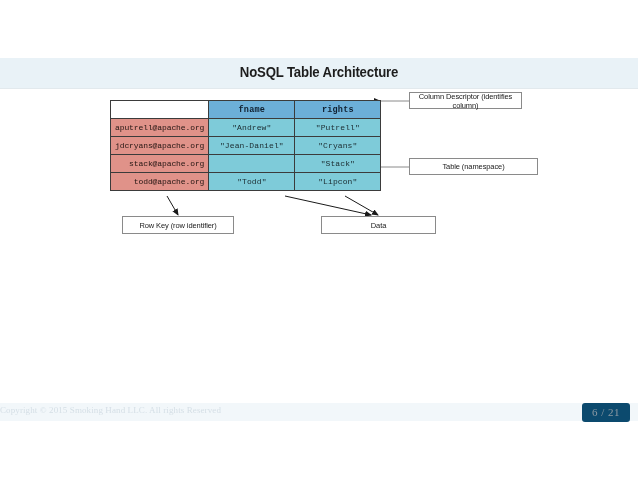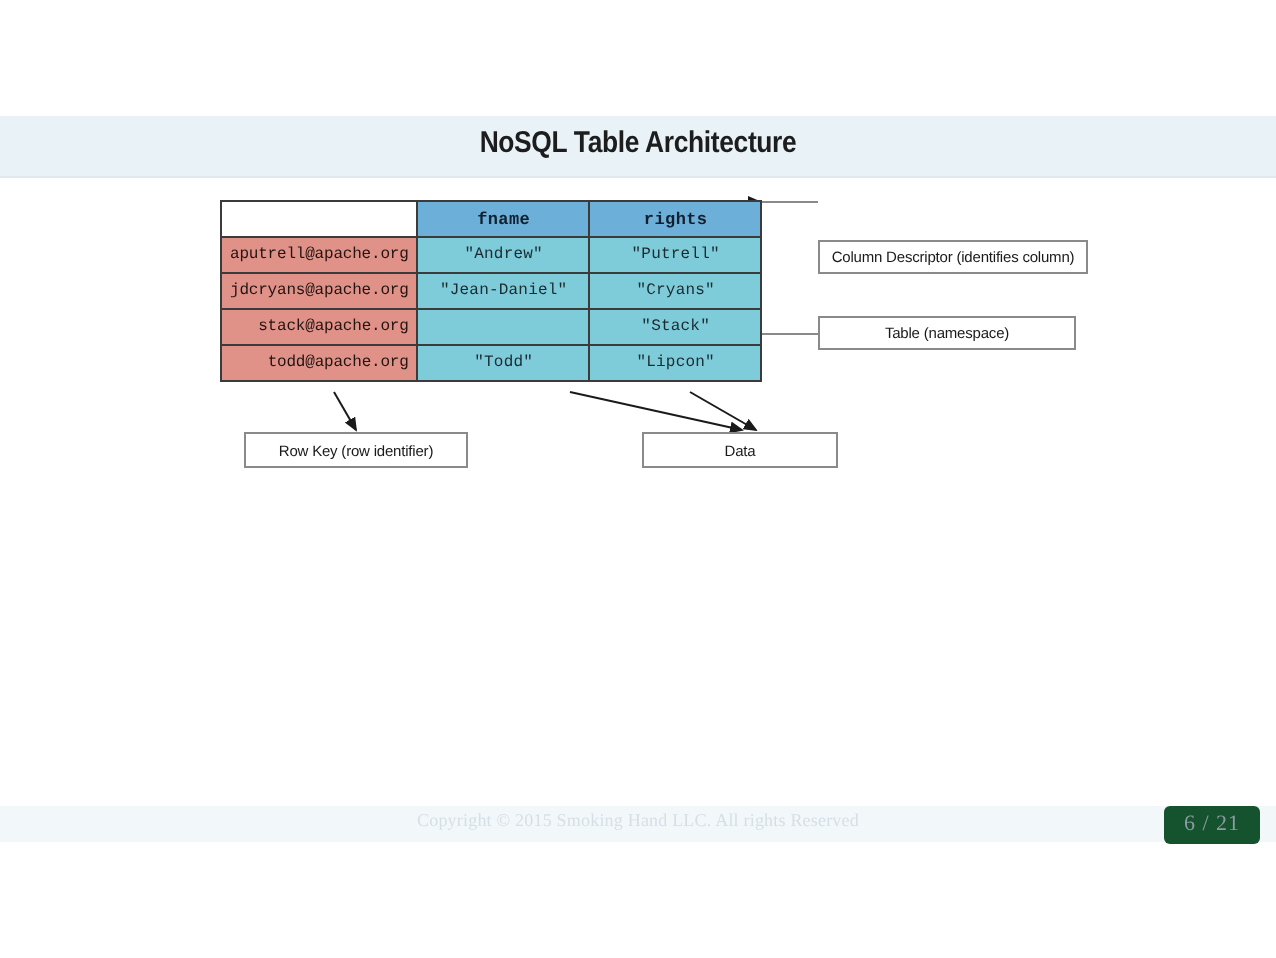--- a/index.html
+++ b/index.html
@@ -53,33 +53,32 @@
     left: 0;
     top: 403px;
     width: 638px;
     height: 18px;
     background: #f2f7fa;
   }
   #copyright {
     position: absolute;
     left: 0; right: 0;
     top: 405px;
-    text-align: center;
     font-family: "Liberation Serif", serif;
     font-size: 9px;
     color: #d5dfe6;
     letter-spacing: 0.1px;
   }
   #page-badge {
     position: absolute;
     right: 8px;
     top: 403px;
     width: 48px;
     height: 19px;
-    background: #14532d;
+    background: #0c4a6e;
     border-radius: 3px;
     color: #8e9aa3;
     font-family: "Liberation Serif", serif;
     font-size: 11px;
     text-align: center;
     line-height: 19px;
     letter-spacing: 0.5px;
   }
 
   
@@ -156,40 +155,39 @@
     display: flex;
     align-items: center;
     justify-content: center;
     text-align: center;
     box-sizing: border-box;
     letter-spacing: -0.1px;
   }
   #callout-column-descriptor {
     left: 409px;
     top: 4px;
-    width: 135px;
+    width: 113px;
     height: 17px;
-    margin-top: 28px;
   }
   #callout-table-namespace {
     left: 409px;
     top: 70px;
     width: 129px;
     height: 17px;
   }
   #callout-row-key {
     left: 122px;
     top: 128px;
     width: 112px;
     height: 18px;
   }
   #callout-data {
     left: 321px;
     top: 128px;
-    width: 98px;
+    width: 115px;
     height: 18px;
     text-align: right;
   }
 </style>
 </head>
 <body>
 
 <div id="slide">
 
   <div id="title-band">

